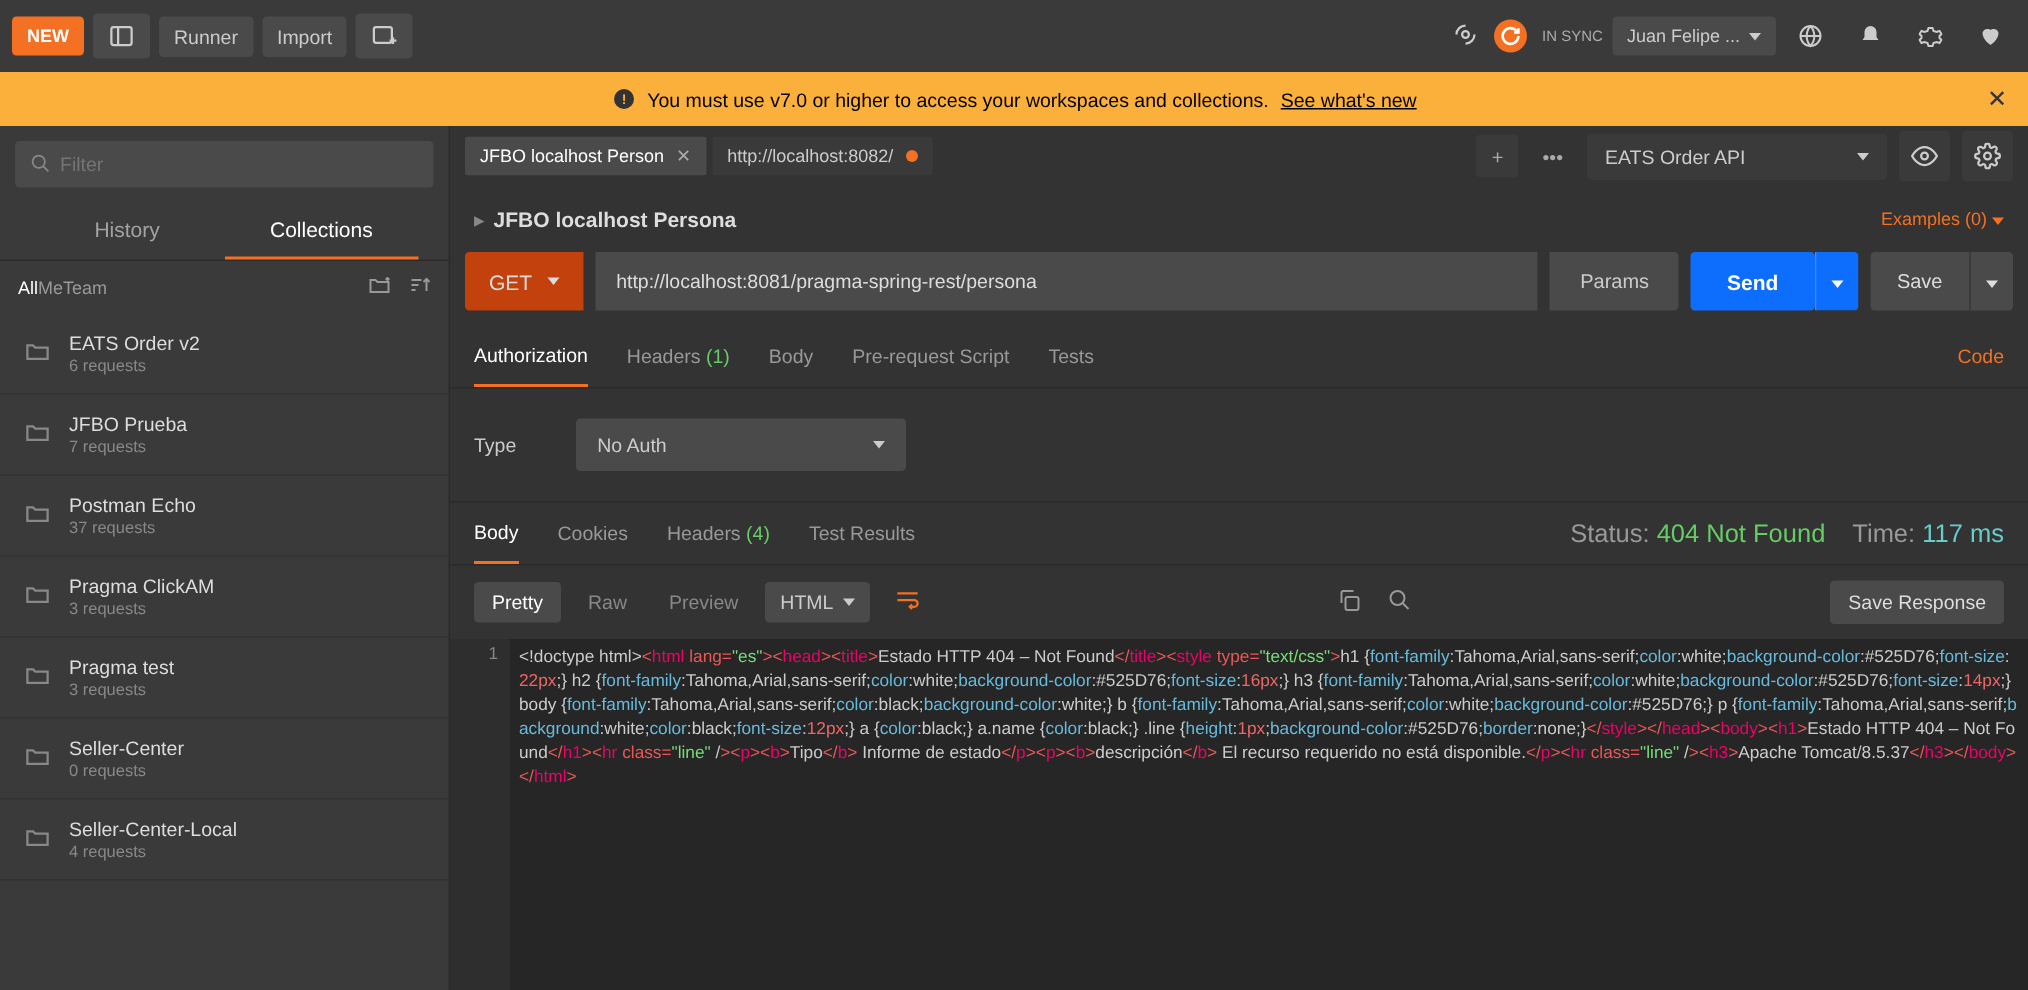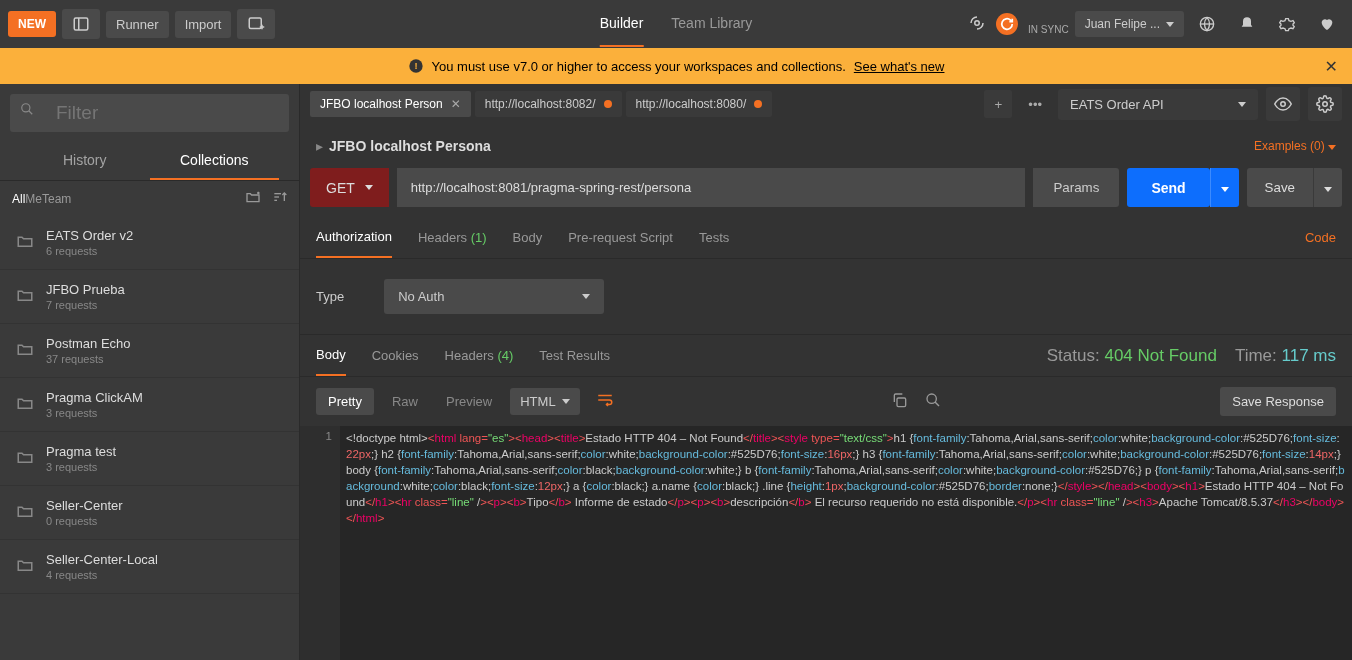--- a/index.html
+++ b/index.html
@@ -8,36 +8,36 @@
 
 
 .topbar{height:48px;background:#3a3a3a;display:flex;align-items:center;padding:0 8px;gap:6px}
 .btn-new{background:#f47023;color:#fff;font-weight:700;font-size:12px;padding:6px 10px;border-radius:3px;border:none;cursor:pointer}
 .btn-dark{background:#4a4a4a;color:#ccc;border:none;padding:6px 10px;border-radius:3px;cursor:pointer;font-size:13px;display:flex;align-items:center;justify-content:center}
 .btn-dark svg{width:18px;height:18px}
 .spacer{flex:1}
 .center-tabs{display:flex;gap:28px;position:absolute;left:50%;transform:translateX(-50%)}
 .ctab{color:#999;font-size:14px;cursor:pointer;padding:14px 0}
 .ctab.active{color:#fff;border-bottom:2px solid #f47023}
-.sync-area{display:flex;align-items:flex-end;gap:10px}
+.sync-area{display:flex;align-items:center;gap:10px}
 .sync-badge{width:22px;height:22px;border-radius:50%;background:#f47023;display:flex;align-items:center;justify-content:center}
 .sync-txt{font-size:10px;color:#aaa}
 .user-drop{background:#4a4a4a;padding:6px 10px;border-radius:3px;display:flex;align-items:center;gap:6px;font-size:12px;cursor:pointer}
 .topicon{width:34px;height:34px;display:flex;align-items:center;justify-content:center;cursor:pointer;color:#ccc}
 
 
 .banner{height:36px;background:#fbb03b;color:#000;display:flex;align-items:center;justify-content:center;font-size:13px;gap:8px;position:relative}
 .banner .link{text-decoration:underline;cursor:pointer}
 .banner-close{position:absolute;right:14px;cursor:pointer;color:#333;font-size:16px}
 
 
 .maincols{flex:1;display:flex;overflow:hidden}
 .sidebar{width:300px;background:#3a3a3a;display:flex;flex-direction:column;border-right:1px solid #2a2a2a}
 .filter-wrap{padding:10px}
-.filter{width:100%;background:#4a4a4a;border:none;border-radius:3px;padding:8px 10px 8px 46px;color:#ccc;font-size:19px}
+.filter{width:100%;background:#4a4a4a;border:none;border-radius:3px;padding:8px 10px 8px 30px;color:#ccc;font-size:13px}
 .filter-wrap{position:relative}
 .filter-icon{position:absolute;left:20px;top:18px;color:#888}
 .sb-tabs{display:flex;padding:0 20px;border-bottom:1px solid #2a2a2a}
 .sb-tab{flex:1;text-align:center;padding:10px 0;font-size:14px;color:#a3a3a3;cursor:pointer}
 .sb-tab.active{color:#fff;border-bottom:2px solid #f47023}
 .sb-filterbar{display:flex;align-items:center;padding:8px 12px;font-size:12px;color:#999}
 .sb-filterbar .active{color:#fff}
 .sb-filterbar-icons{margin-left:auto;display:flex;gap:10px}
 .coll-list{flex:1;overflow:auto}
 .coll-item{display:flex;align-items:center;gap:12px;padding:12px 16px;cursor:pointer;border-bottom:1px solid #333}
@@ -57,21 +57,21 @@
 .dots-tab{color:#aaa;padding:0 8px;cursor:pointer;flex-shrink:0}
 .env-sel{width:200px;background:#3a3a3a;padding:8px 12px;border-radius:3px;display:flex;align-items:center;justify-content:space-between;font-size:13px;cursor:pointer;flex-shrink:0}
 .content-icon{width:34px;height:34px;display:flex;align-items:center;justify-content:center;cursor:pointer;color:#ccc;background:#3a3a3a;border-radius:3px;flex-shrink:0}
 
 .titlebar{display:flex;align-items:center;padding:14px 16px;font-size:14px}
 .titlebar .arrow{color:#888;margin-right:6px}
 .titlebar .title{color:#ddd;font-weight:600}
 .titlebar .examples{margin-left:auto;color:#f47023;font-size:12px;cursor:pointer}
 
 .reqline{display:flex;gap:8px;padding:0 10px 10px;align-items:stretch}
-.method-sel{background:#7f1d1d;padding:0 16px;display:flex;align-items:center;gap:10px;border-radius:3px 0 0 3px;font-size:14px;color:#ddd;cursor:pointer}
+.method-sel{background:#c2410c;padding:0 16px;display:flex;align-items:center;gap:10px;border-radius:3px 0 0 3px;font-size:14px;color:#ddd;cursor:pointer}
 .url-input{flex:1;background:#4a4a4a;border:none;color:#ddd;padding:12px 14px;font-size:13px}
 .params-btn{background:#4a4a4a;border:none;color:#ccc;padding:0 20px;border-radius:0 3px 3px 0;cursor:pointer}
 .send-grp{display:flex}
 .send-btn{background:#0d6efd;color:#fff;border:none;padding:0 24px;border-radius:3px;font-size:14px;font-weight:600;cursor:pointer;display:flex;align-items:center}
 .send-caret{background:#0d6efd;border:none;border-left:1px solid rgba(255,255,255,.2);color:#fff;padding:0 10px;border-radius:0 3px 3px 0;cursor:pointer}
 .save-grp{display:flex}
 .save-btn{background:#4a4a4a;color:#ddd;border:none;padding:0 18px;border-radius:3px 0 0 3px;cursor:pointer}
 .save-caret{background:#4a4a4a;border:none;border-left:1px solid #3a3a3a;color:#ddd;padding:0 10px;border-radius:0 3px 3px 0;cursor:pointer}
 
 .req-sub-tabs{display:flex;gap:26px;padding:0 16px;border-bottom:1px solid #2a2a2a;align-items:center}
@@ -124,24 +124,20 @@
     </button>
     <button class="btn-dark">Runner</button>
     <button class="btn-dark">Import</button>
     <button class="btn-dark">
       <svg viewBox="0 0 24 24" fill="none" stroke="currentColor" stroke-width="2">
           <rect x="3" y="4" width="16" height="14" rx="2"></rect>
           <line x1="17" y1="16" x2="23" y2="16"></line>
           <line x1="20" y1="13" x2="20" y2="19"></line>
         </svg>
     </button>
-    <div class="center-tabs">
-      <div class="ctab active">Builder</div>
-      <div class="ctab">Team Library</div>
-    </div>
     <div class="spacer"></div>
     <div class="sync-area">
       <span style="color:#ccc"><svg width="18" height="18" viewBox="0 0 24 24" fill="none" stroke="currentColor" stroke-width="2">
             <circle cx="12" cy="12" r="3"></circle>
             <path d="M4 12a8 8 0 0 1 8-8M20 12a8 8 0 0 1-8 8"></path>
           </svg></span>
       <div class="sync-badge">
           <svg width="14" height="14" viewBox="0 0 24 24" fill="none" stroke="#fff" stroke-width="3">
             <path d="M21 12a9 9 0 1 1-3-6.7L21 8"></path>
             <polyline points="21 3 21 8 16 8"></polyline>
@@ -289,24 +285,20 @@
 
     <div class="content">
       <div class="envrow">
         <div class="req-tabs" id="req-tabs">
             <div class="req-tab active">
               <span>JFBO localhost Person</span>
               <span class="close">✕</span>
             </div>
             <div class="req-tab">
               <span>http://localhost:8082/</span>
-              <span class="dot"></span>
-            </div>
-            <div class="req-tab">
-              <span>http://localhost:8080/</span>
               <span class="dot"></span>
             </div>
           </div>
         <button class="plus-tab">+</button>
         <span class="dots-tab">•••</span>
         <div class="env-sel">
           <span>EATS Order API</span>
             <span class="caret-down"></span>
         </div>
         <div class="content-icon">

